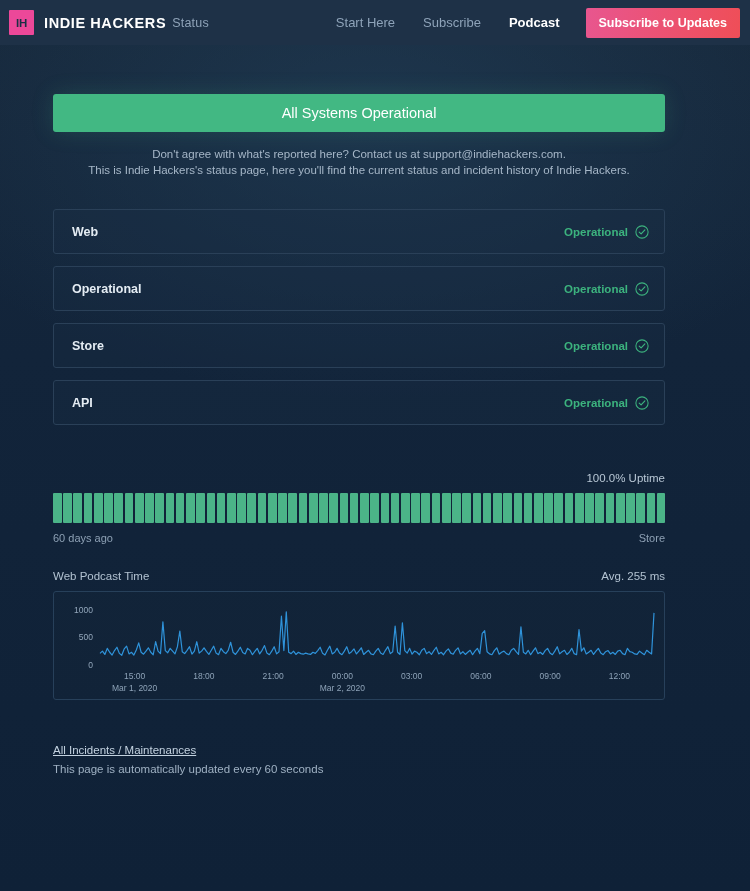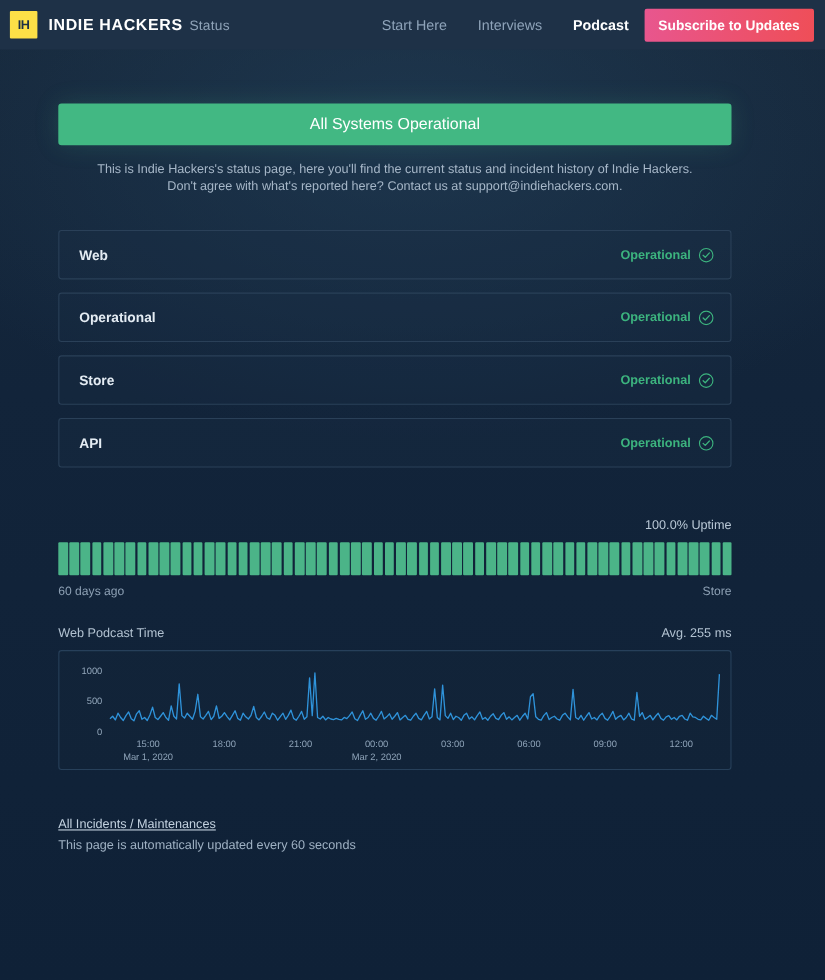--- a/index.html
+++ b/index.html
@@ -40,21 +40,21 @@
 
   .brand {
     display: flex;
     align-items: center;
     gap: 10px;
   }
 
   .logo-mark {
     width: 25px;
     height: 25px;
-    background: #fde047;
+    background: #ec4899;
     color: #1b2f45;
     font-size: 11.5px;
     font-weight: bold;
     letter-spacing: -0.3px;
     display: flex;
     align-items: center;
     justify-content: center;
     border-radius: 1px;
   }
 
@@ -86,20 +86,21 @@
     text-decoration: none;
     white-space: nowrap;
   }
 
   .nav-link.active {
     color: #ffffff;
     font-weight: bold;
   }
 
   .subscribe-btn {
+    margin-left: 12px;
     padding: 8px 13px;
     font-size: 12.5px;
     font-weight: bold;
     color: #ffffff;
     background: linear-gradient(100deg, #e8568f 0%, #ef4e57 100%);
     border: none;
     border-radius: 2px;
     white-space: nowrap;
     cursor: pointer;
     font-family: "Liberation Sans", sans-serif;
@@ -278,36 +279,36 @@
 
   <div class="header">
     <div class="brand">
       <div class="logo-mark">IH</div>
       <span class="brand-name">INDIE HACKERS</span>
       <span class="brand-sub">Status</span>
     </div>
 
     <div class="nav">
       <a class="nav-link" href="#">Start Here</a>
-      <a class="nav-link" href="#">Interviews</a>
+      <a class="nav-link" href="#">Subscribe</a>
       <a class="nav-link active" href="#">Podcast</a>
       <button class="subscribe-btn">Subscribe to Updates</button>
     </div>
   </div>
 
   <div class="content">
     <div class="wrap">
 
       <div class="banner">
         <span class="banner-text">All Systems Operational</span>
       </div>
 
       <div class="intro">
+        <div>Don't agree with what's reported here? Contact us at support@indiehackers.com.</div>
         <div>This is Indie Hackers's status page, here you'll find the current status and incident history of Indie Hackers.</div>
-        <div>Don't agree with what's reported here? Contact us at support@indiehackers.com.</div>
       </div>
 
       <div class="services">
 
         <div class="service-row">
           <span class="service-name">Web</span>
           <span class="service-status">
             <span class="status-label">Operational</span>
             <svg class="check-icon" width="14" height="14" viewBox="0 0 16 16">
               <circle cx="8" cy="8" r="7" fill="none" stroke="#3cb37e" stroke-width="1.2"></circle>

